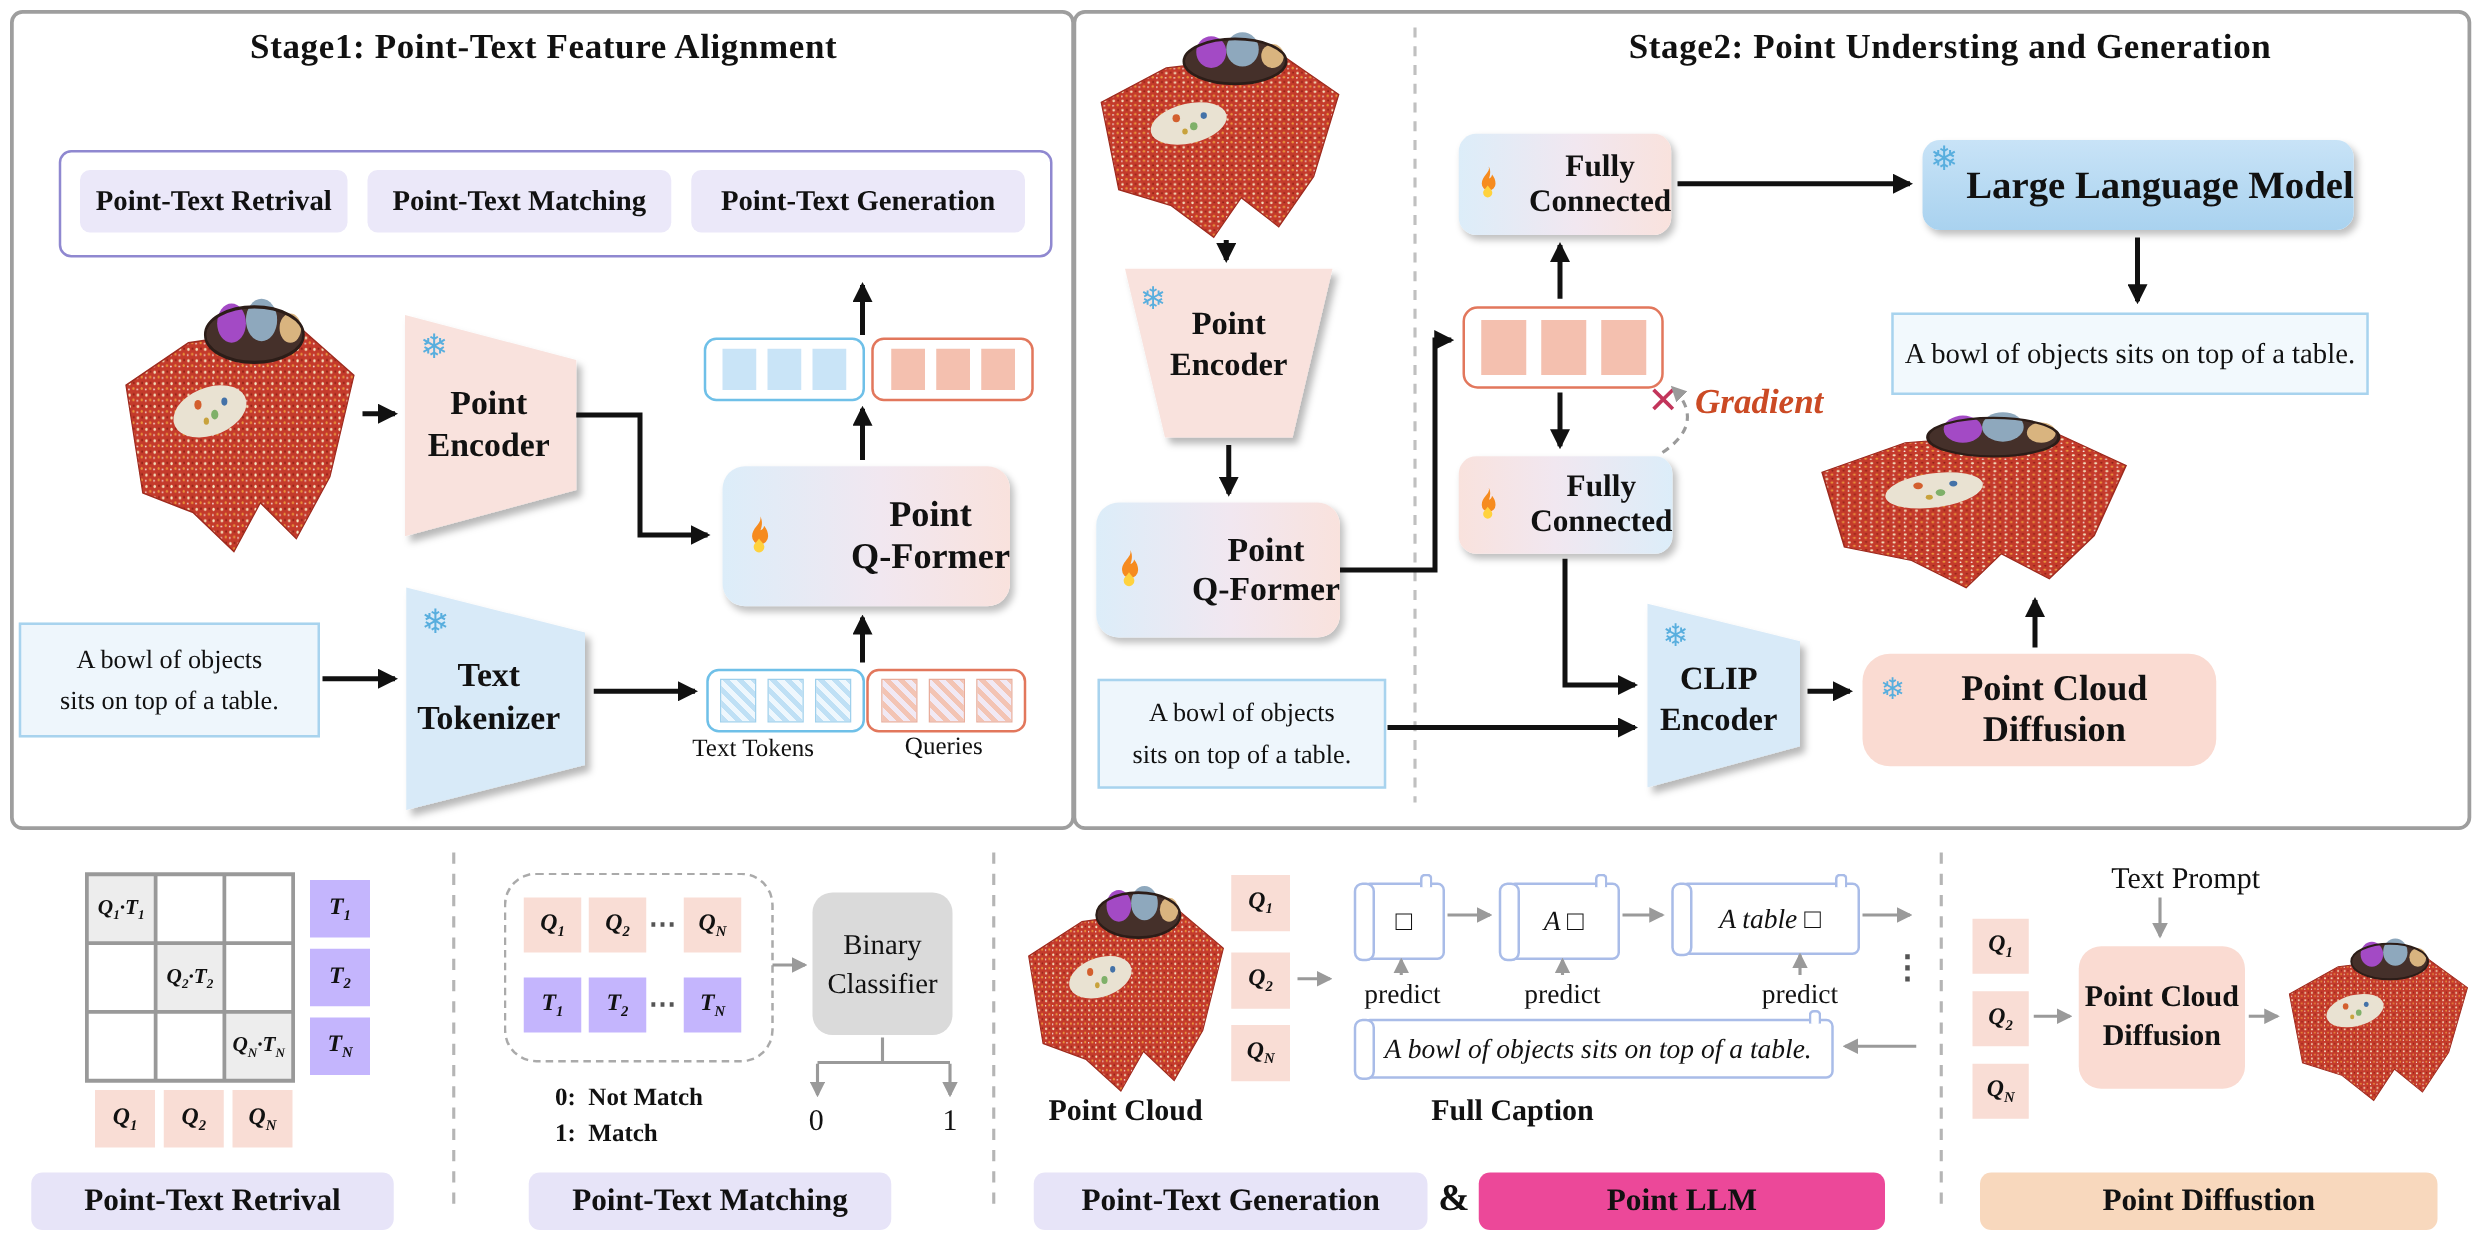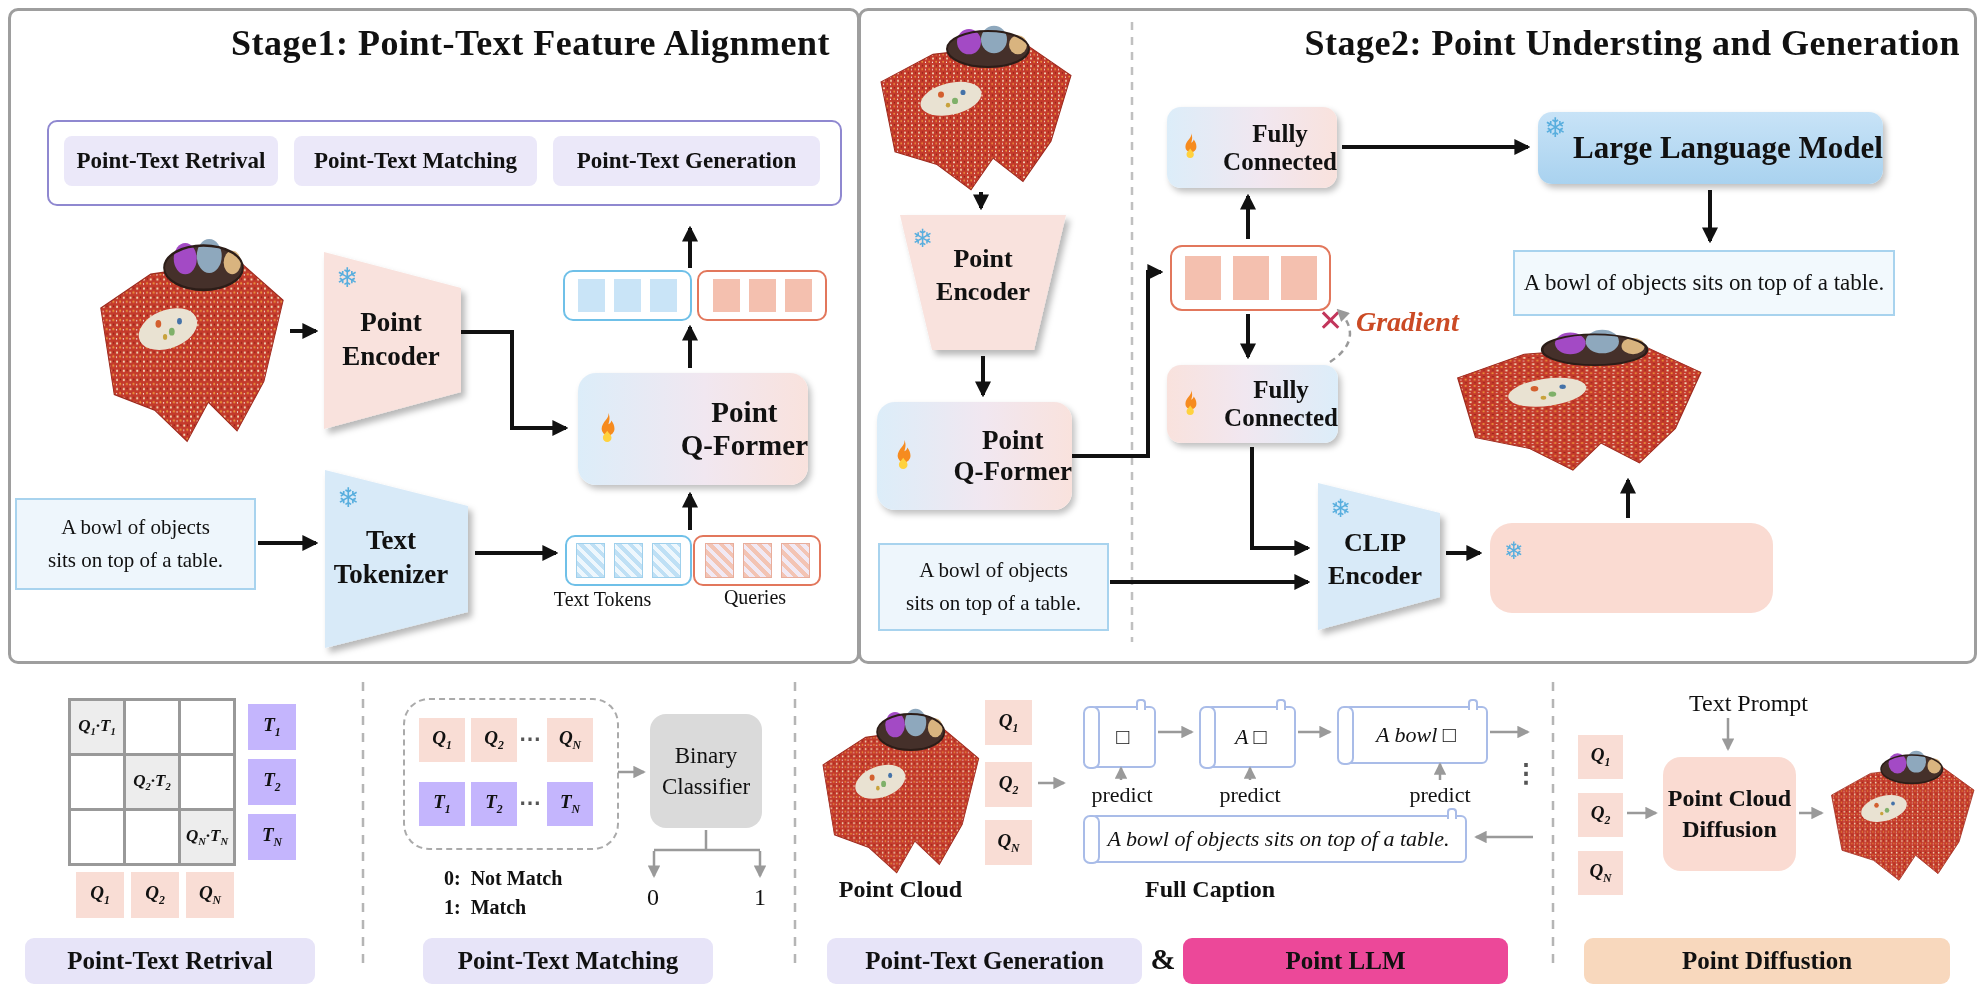--- a/index.html
+++ b/index.html
@@ -1,20 +1,20 @@
 <!DOCTYPE html>
 <html><head>
 <meta charset="utf-8">
 <style>
   html,body{margin:0;padding:0;background:#ffffff;}
   .canvas{position:relative;width:1979px;height:989px;background:#fff;overflow:hidden;
           font-family:"Liberation Serif","DejaVu Serif",serif;color:#111;}
   .abs{position:absolute;}
   .panel{position:absolute;border:3px solid #9e9e9e;border-radius:10px;background:#fff;}
-  .title{position:absolute;font-weight:bold;font-size:36px;text-align:right;letter-spacing:.5px;}
+  .title{position:absolute;font-weight:bold;font-size:28px;text-align:center;letter-spacing:.5px;}
   .taskwrap{position:absolute;border:2px solid #8f88d0;border-radius:10px;background:#fff;}
   .taskbox{position:absolute;background:#ebe8f9;border-radius:8px;display:flex;align-items:center;justify-content:center;
            font-weight:bold;font-size:23px;}
   .node-text{position:absolute;text-align:center;font-weight:bold;font-size:27px;line-height:1.25;}
   .gradbox{position:absolute;border-radius:18px;box-shadow:3px 4px 6px rgba(0,0,0,.25);
            display:flex;align-items:center;justify-content:flex-end;text-align:center;
            font-weight:bold;}
   .g-bp{background:linear-gradient(90deg,#dcedf9,#f1e7f0 55%,#f9e2dd);}
   .g-pb{background:linear-gradient(90deg,#f9e2dd,#f1e7f0 45%,#dcedf9);}
   .flame{position:absolute;width:26px;height:30px;}
@@ -238,20 +238,21 @@
   </div>
 
   <span class="snow z2" style="left:1330px;top:494px;font-size:25px;">❄</span>
   <div class="node-text z2" style="left:1322px;top:527px;width:106px;font-size:26px;text-align:center;">
     <div>CLIP</div>
     <div>Encoder</div>
   </div>
 
   <div class="gradbox z2" style="left:1490px;top:523px;width:283px;height:90px;font-size:29px;border-radius:22px;background:#fadbd2;box-shadow:none;padding-left:24px;box-sizing:border-box;">
     <span class="snow" style="left:14px;top:14px;font-size:24px;">❄</span>
+    <span>Point Cloud Diffusion</span>
   </div>
 
   <div class="matrix z2" style="left:68px;top:698px;">
     <div class="cell diag">
       <span class="celllab"><i>Q</i><sub>1</sub><span>·</span><i>T</i><sub>1</sub></span>
     </div>
     <div class="cell"></div>
     <div class="cell"></div>
     <div class="cell"></div>
     <div class="cell diag">
@@ -340,21 +341,21 @@
       <span><i>Q</i><sub>N</sub></span>
     </div>
 
   <div class="scroll z2" style="left:1090px;top:706px;width:62px;height:58px;">
       <span>□</span>
     </div>
   <div class="scroll z2 ital" style="left:1206px;top:706px;width:86px;height:58px;">
       <span>A □</span>
     </div>
   <div class="scroll z2 ital" style="left:1344px;top:706px;width:140px;height:54px;">
-      <span>A bowl □</span>
+      <span>A table □</span>
     </div>
 
   <div class="plain z2" style="left:1080px;top:782px;width:84px;font-size:22px;">predict</div>
   <div class="plain z2" style="left:1208px;top:782px;width:84px;font-size:22px;">predict</div>
   <div class="plain z2" style="left:1398px;top:782px;width:84px;font-size:22px;">predict</div>
   <div class="dotsv z2" style="left:1513px;top:758px;font-size:26px;">⋮</div>
 
   <div class="scroll z2 ital" style="left:1090px;top:815px;width:373px;height:44px;font-size:22px;">
       <span>A bowl of objects sits on top of a table.</span>
     </div>

